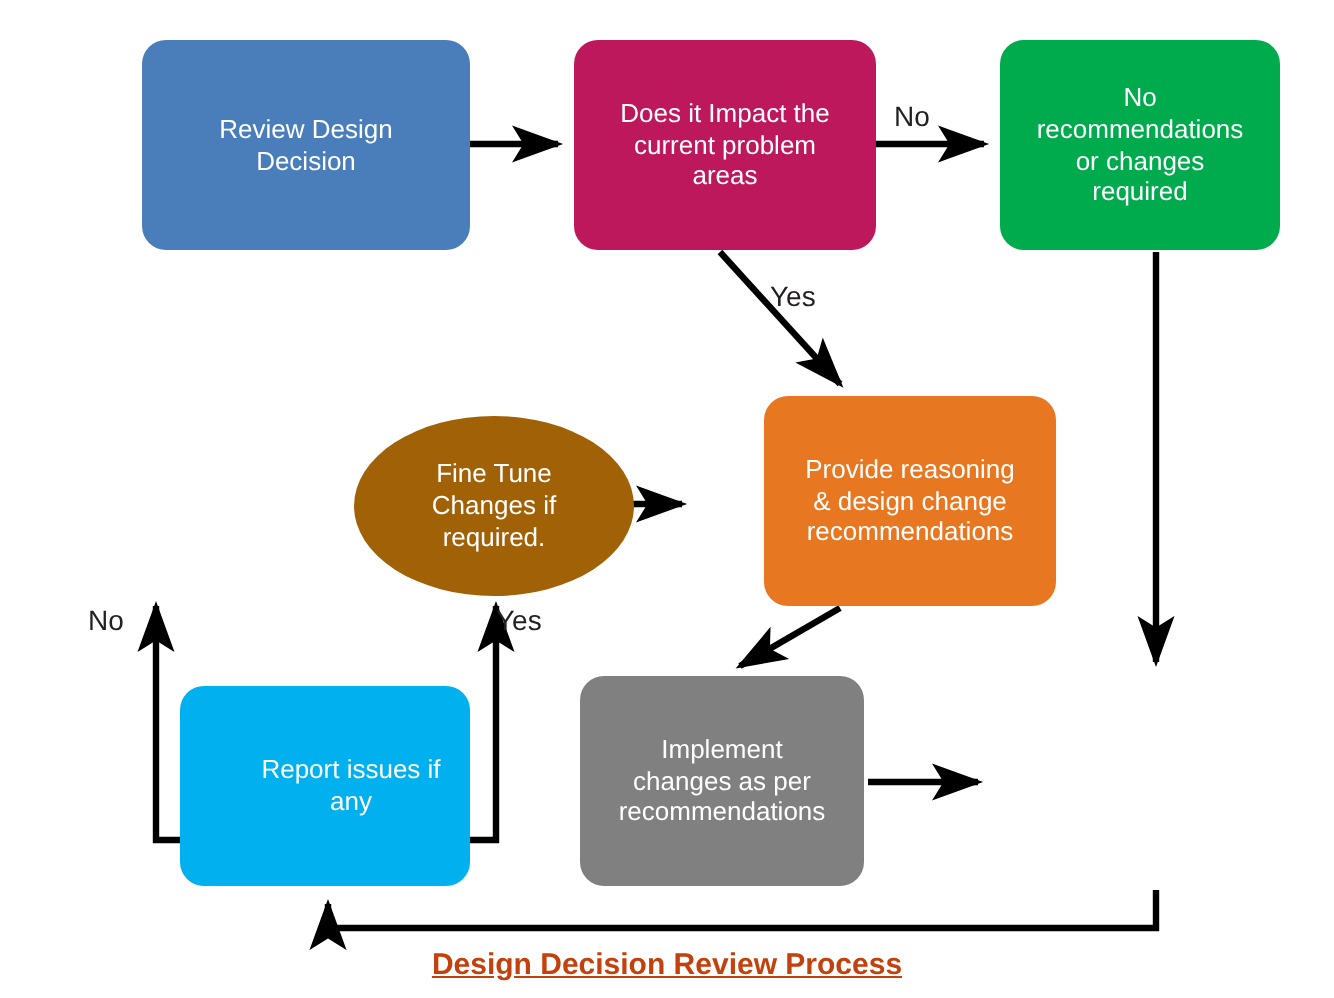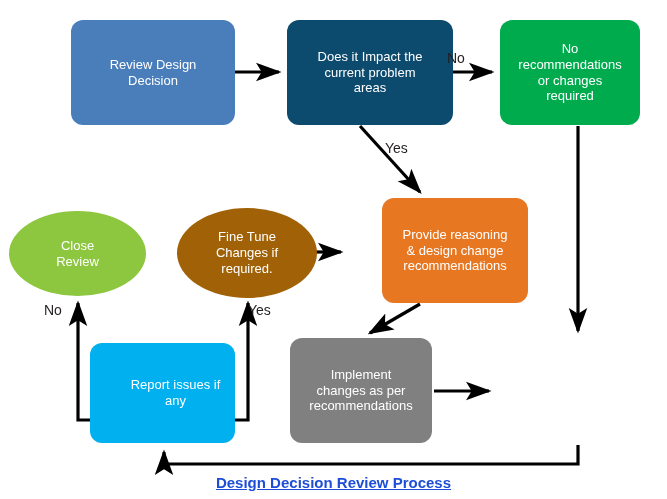--- a/index.html
+++ b/index.html
@@ -47,21 +47,21 @@
     background: transparent;
   }
   #diagram-title {
     position: absolute;
     left: 0;
     right: 0;
     top: 474px;
     text-align: center;
     font-size: 15px;
     font-weight: bold;
-    color: #1d4ed8;
+    color: #c2410c;
     text-decoration: underline;
     z-index: 5;
   }
   svg#edges {
     position: absolute;
     left: 0;
     top: 0;
     width: 667px;
     height: 499px;
     z-index: 2;
@@ -118,43 +118,39 @@
     <g>
       <line x1="314" y1="252" x2="341" y2="252" stroke="#000000" stroke-width="3.2" marker-end="url(#ah)"></line>
     </g>
   </svg>
 
   <div class="node box" style="left:71px; top:20px; width:164px; height:105px; background:#4a7ebb; font-size:13px;">
     <span class="label">Review Design
 Decision</span>
   </div>
 
-  <div class="node box" style="left:287px; top:20px; width:166px; height:105px; background:#0c4a6e; font-size:13px;">
+  <div class="node box" style="left:287px; top:20px; width:151px; height:105px; background:#be185d; font-size:13px;">
     <span class="label">Does it Impact the
 current problem
 areas</span>
   </div>
 
   <div class="node box" style="left:500px; top:20px; width:140px; height:105px; background:#00ab4e; font-size:13px;">
     <span class="label">No
 recommendations
 or changes
 required</span>
   </div>
 
   <div class="node box" style="left:348px; top:198px; width:146px; height:105px; background:#e87722; font-size:13px;margin-left:34px;">
     <span class="label">Provide reasoning
 &amp; design change
 recommendations</span>
   </div>
 
-  <div class="node ellipse" style="left:9px; top:211px; width:137px; height:85px; background:#8dc63f; font-size:13px;">
-    <span class="label">Close
-Review</span>
-  </div>
 
   <div class="node ellipse" style="left:177px; top:208px; width:140px; height:90px; background:#a16207; font-size:13px;">
     <span class="label">Fine Tune
 Changes if
 required.</span>
   </div>
 
   <div class="node box" style="left:90px; top:343px; width:145px; height:100px; background:#00b0ef; font-size:13px;padding-left:32px;">
     <span class="label">Report issues if
 any</span>

